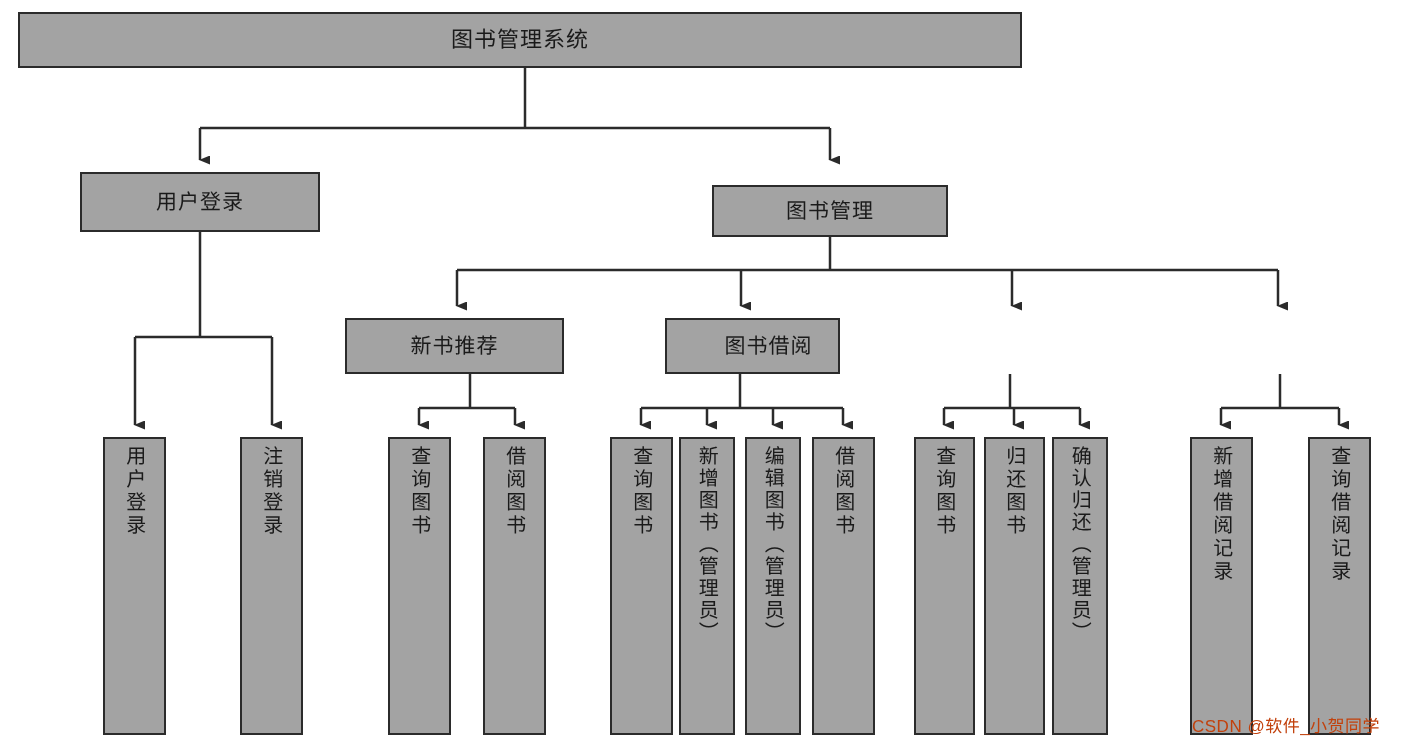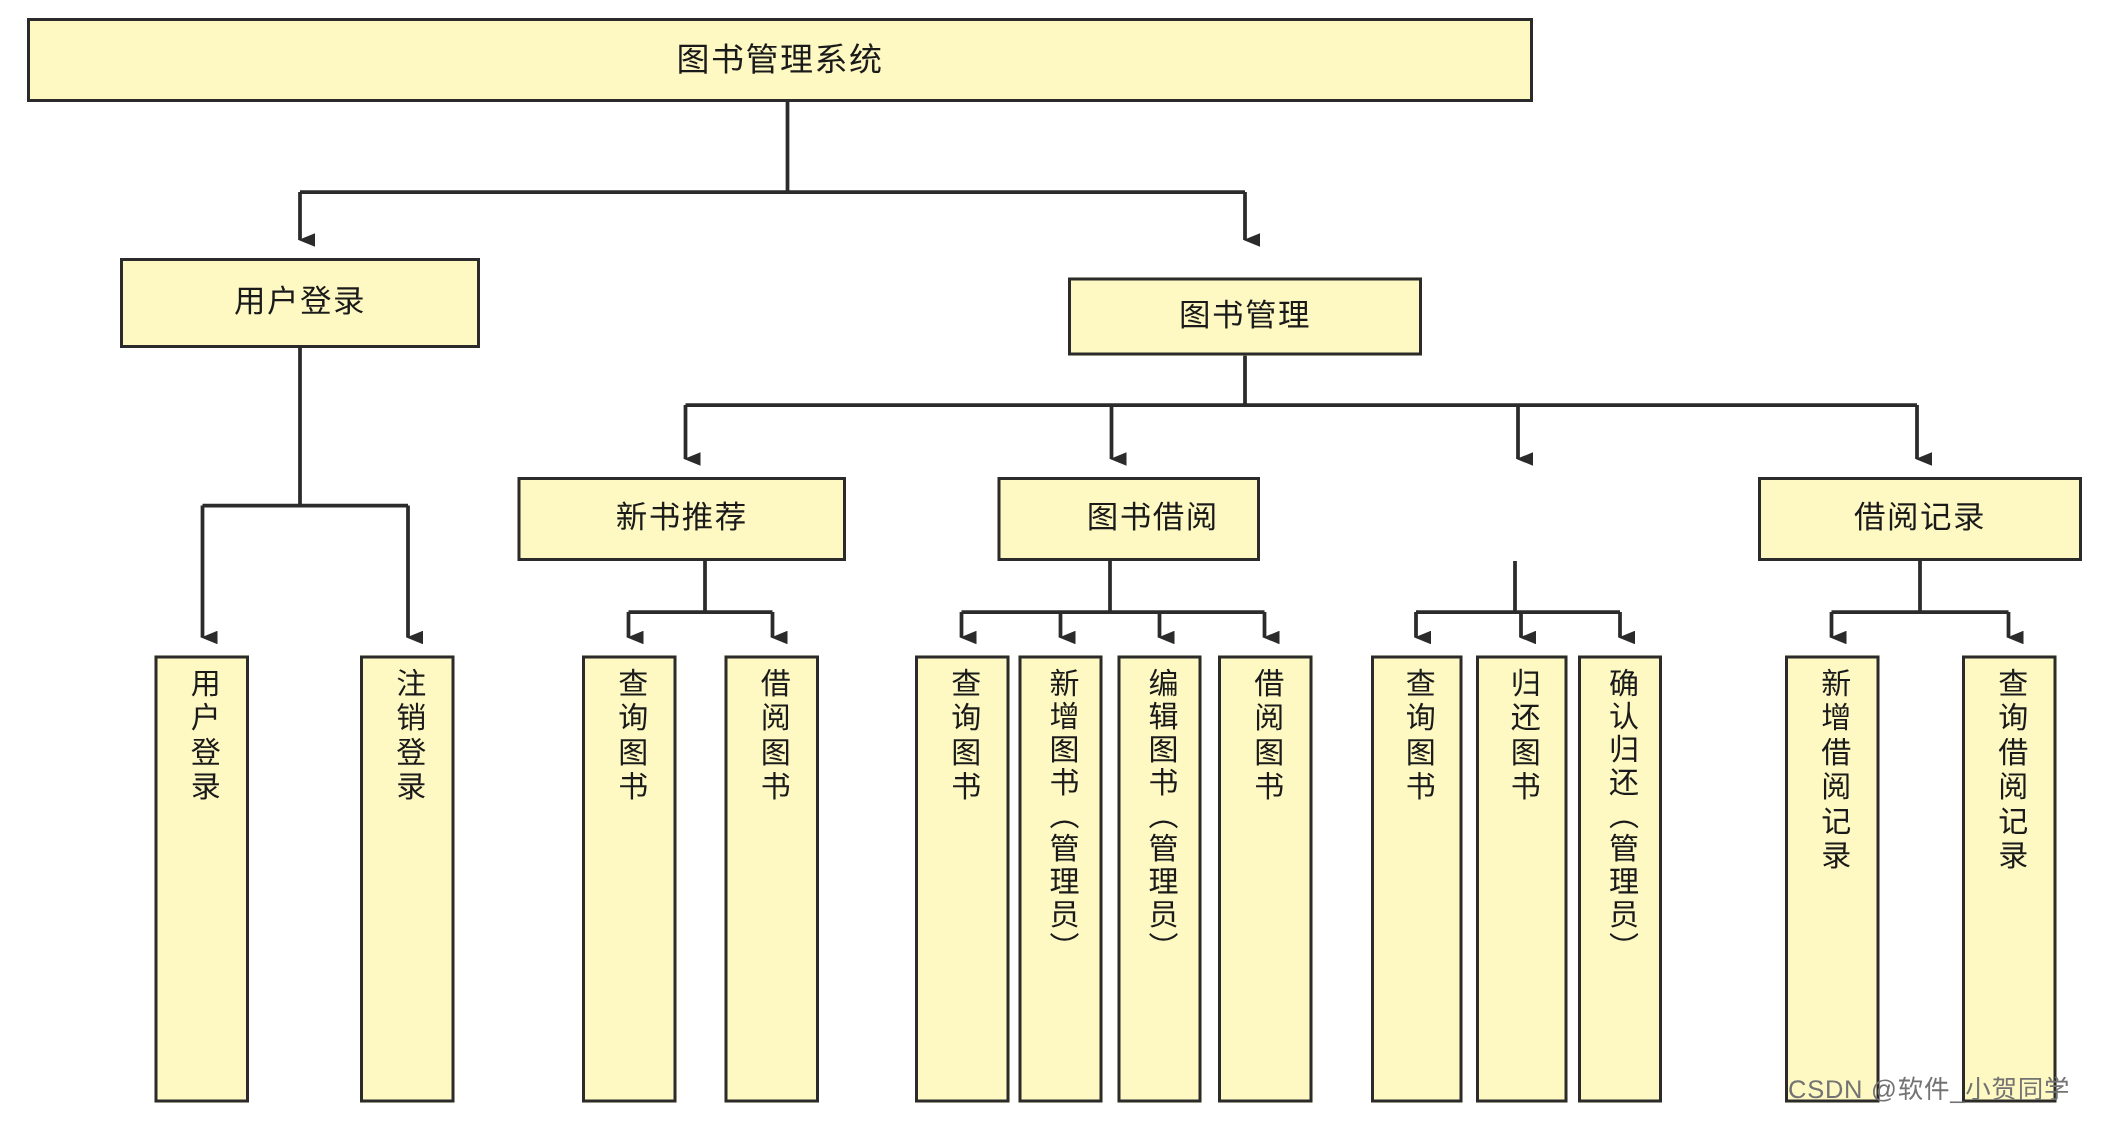--- a/index.html
+++ b/index.html
@@ -22,21 +22,21 @@
     position: absolute;
     left: 0;
     top: 0;
     width: 1405px;
     height: 747px;
     pointer-events: none;
   }
   .node {
     position: absolute;
     box-sizing: border-box;
-    background: #fef9c3;
+    background: #a3a3a3;
     border: 2.5px solid #2b2b2b;
     display: flex;
     align-items: center;
     justify-content: center;
     color: #1a1a1a;
   }
   .node.horizontal {
     font-size: 21px;
     letter-spacing: 1px;
     line-height: 1.2;
@@ -57,21 +57,21 @@
   }
   .node.vertical.tall-text .vlabel {
     letter-spacing: 2px;
   }
   .node.root {
     font-size: 22px;
   }
   .watermark {
     position: absolute;
     font-size: 17px;
-    color: #737373;
+    color: #c2410c;
     white-space: nowrap;
     letter-spacing: 0.5px;
   }
 </style>
 </head>
 <body>
 
 <div id="diagram-root">
 
   <svg class="edges" viewBox="0 0 1405 747" preserveAspectRatio="none">
@@ -127,23 +127,20 @@
   <div class="node horizontal" style="left: 712px; top: 185px; width: 236px; height: 52px;">
     <span>图书管理</span>
   </div>
 
   <div class="node horizontal" style="left: 345px; top: 318px; width: 219px; height: 56px;">
     <span>新书推荐</span>
   </div>
   <div class="node horizontal" style="left: 665px; top: 318px; width: 175px; height: 56px; padding-left: 32px;">
     <span>图书借阅</span>
   </div>
-  <div class="node horizontal" style="left: 1172px; top: 318px; width: 216px; height: 56px;">
-    <span>借阅记录</span>
-  </div>
 
   <div class="node vertical" style="left: 103px; top: 437px; width: 63px; height: 298px;">
     <span class="vlabel">用户登录</span>
   </div>
   <div class="node vertical" style="left: 240px; top: 437px; width: 63px; height: 298px;">
     <span class="vlabel">注销登录</span>
   </div>
 
   <div class="node vertical" style="left: 388px; top: 437px; width: 63px; height: 298px;">
     <span class="vlabel">查询图书</span>

